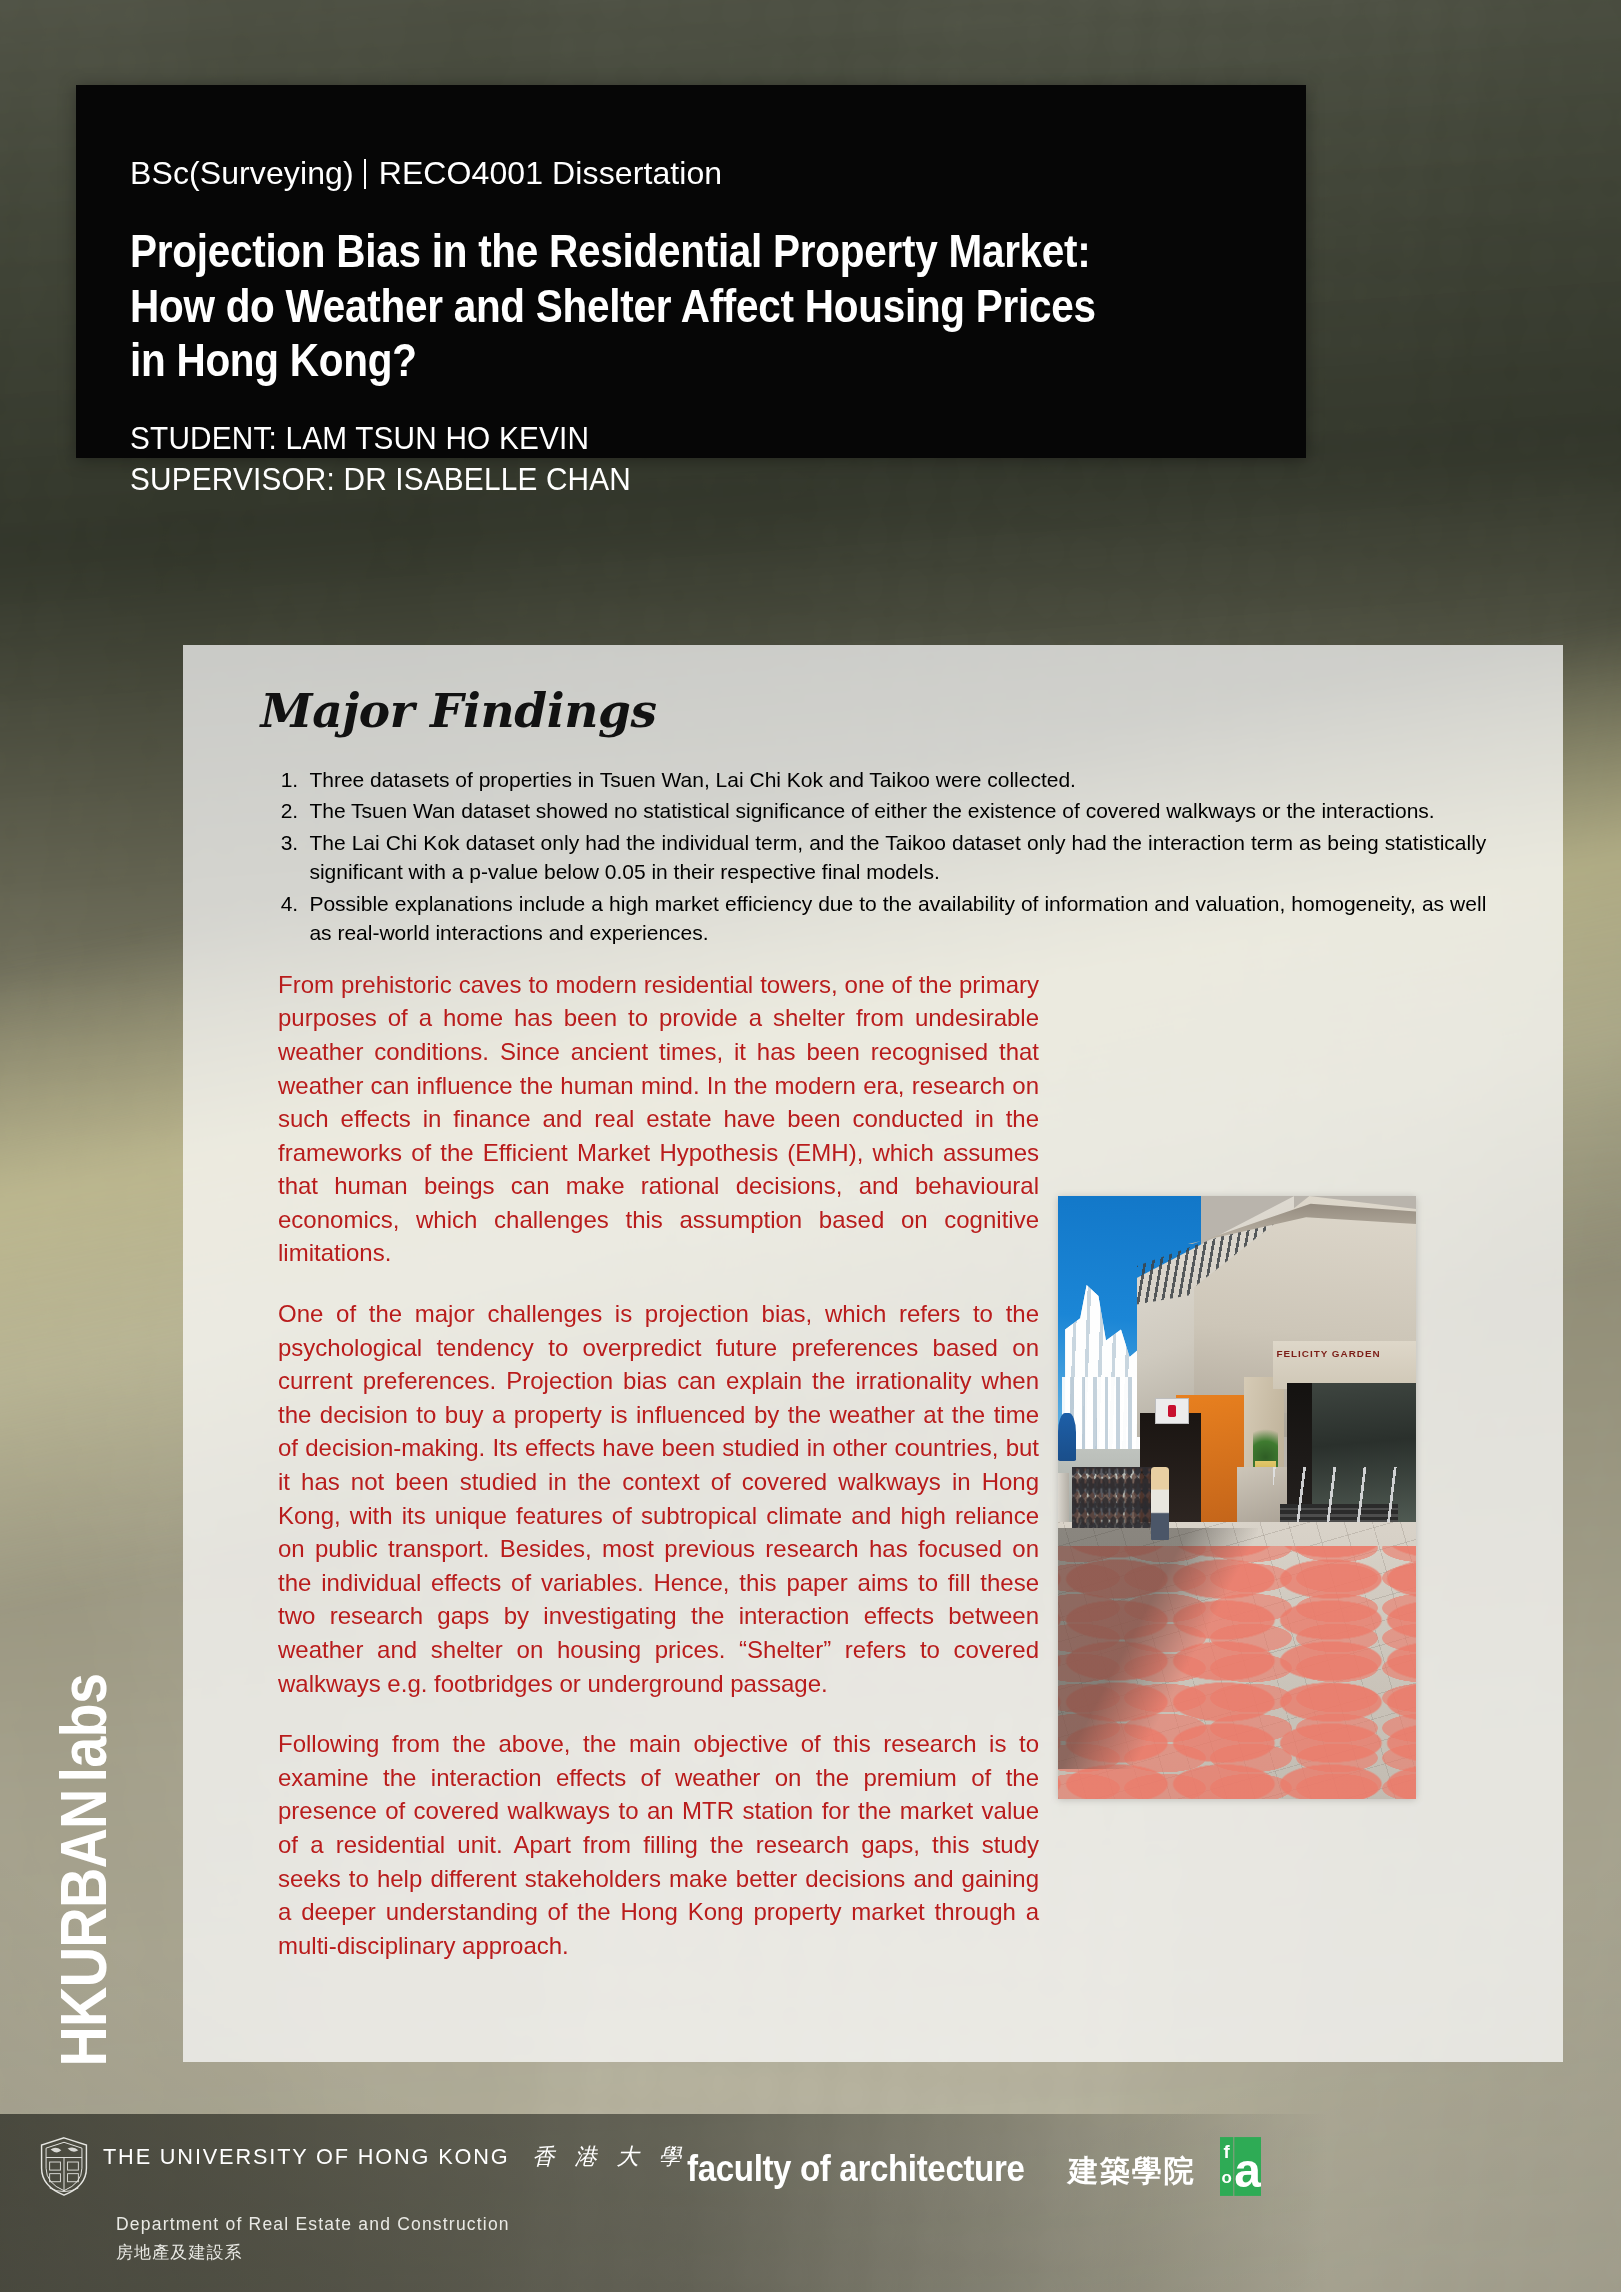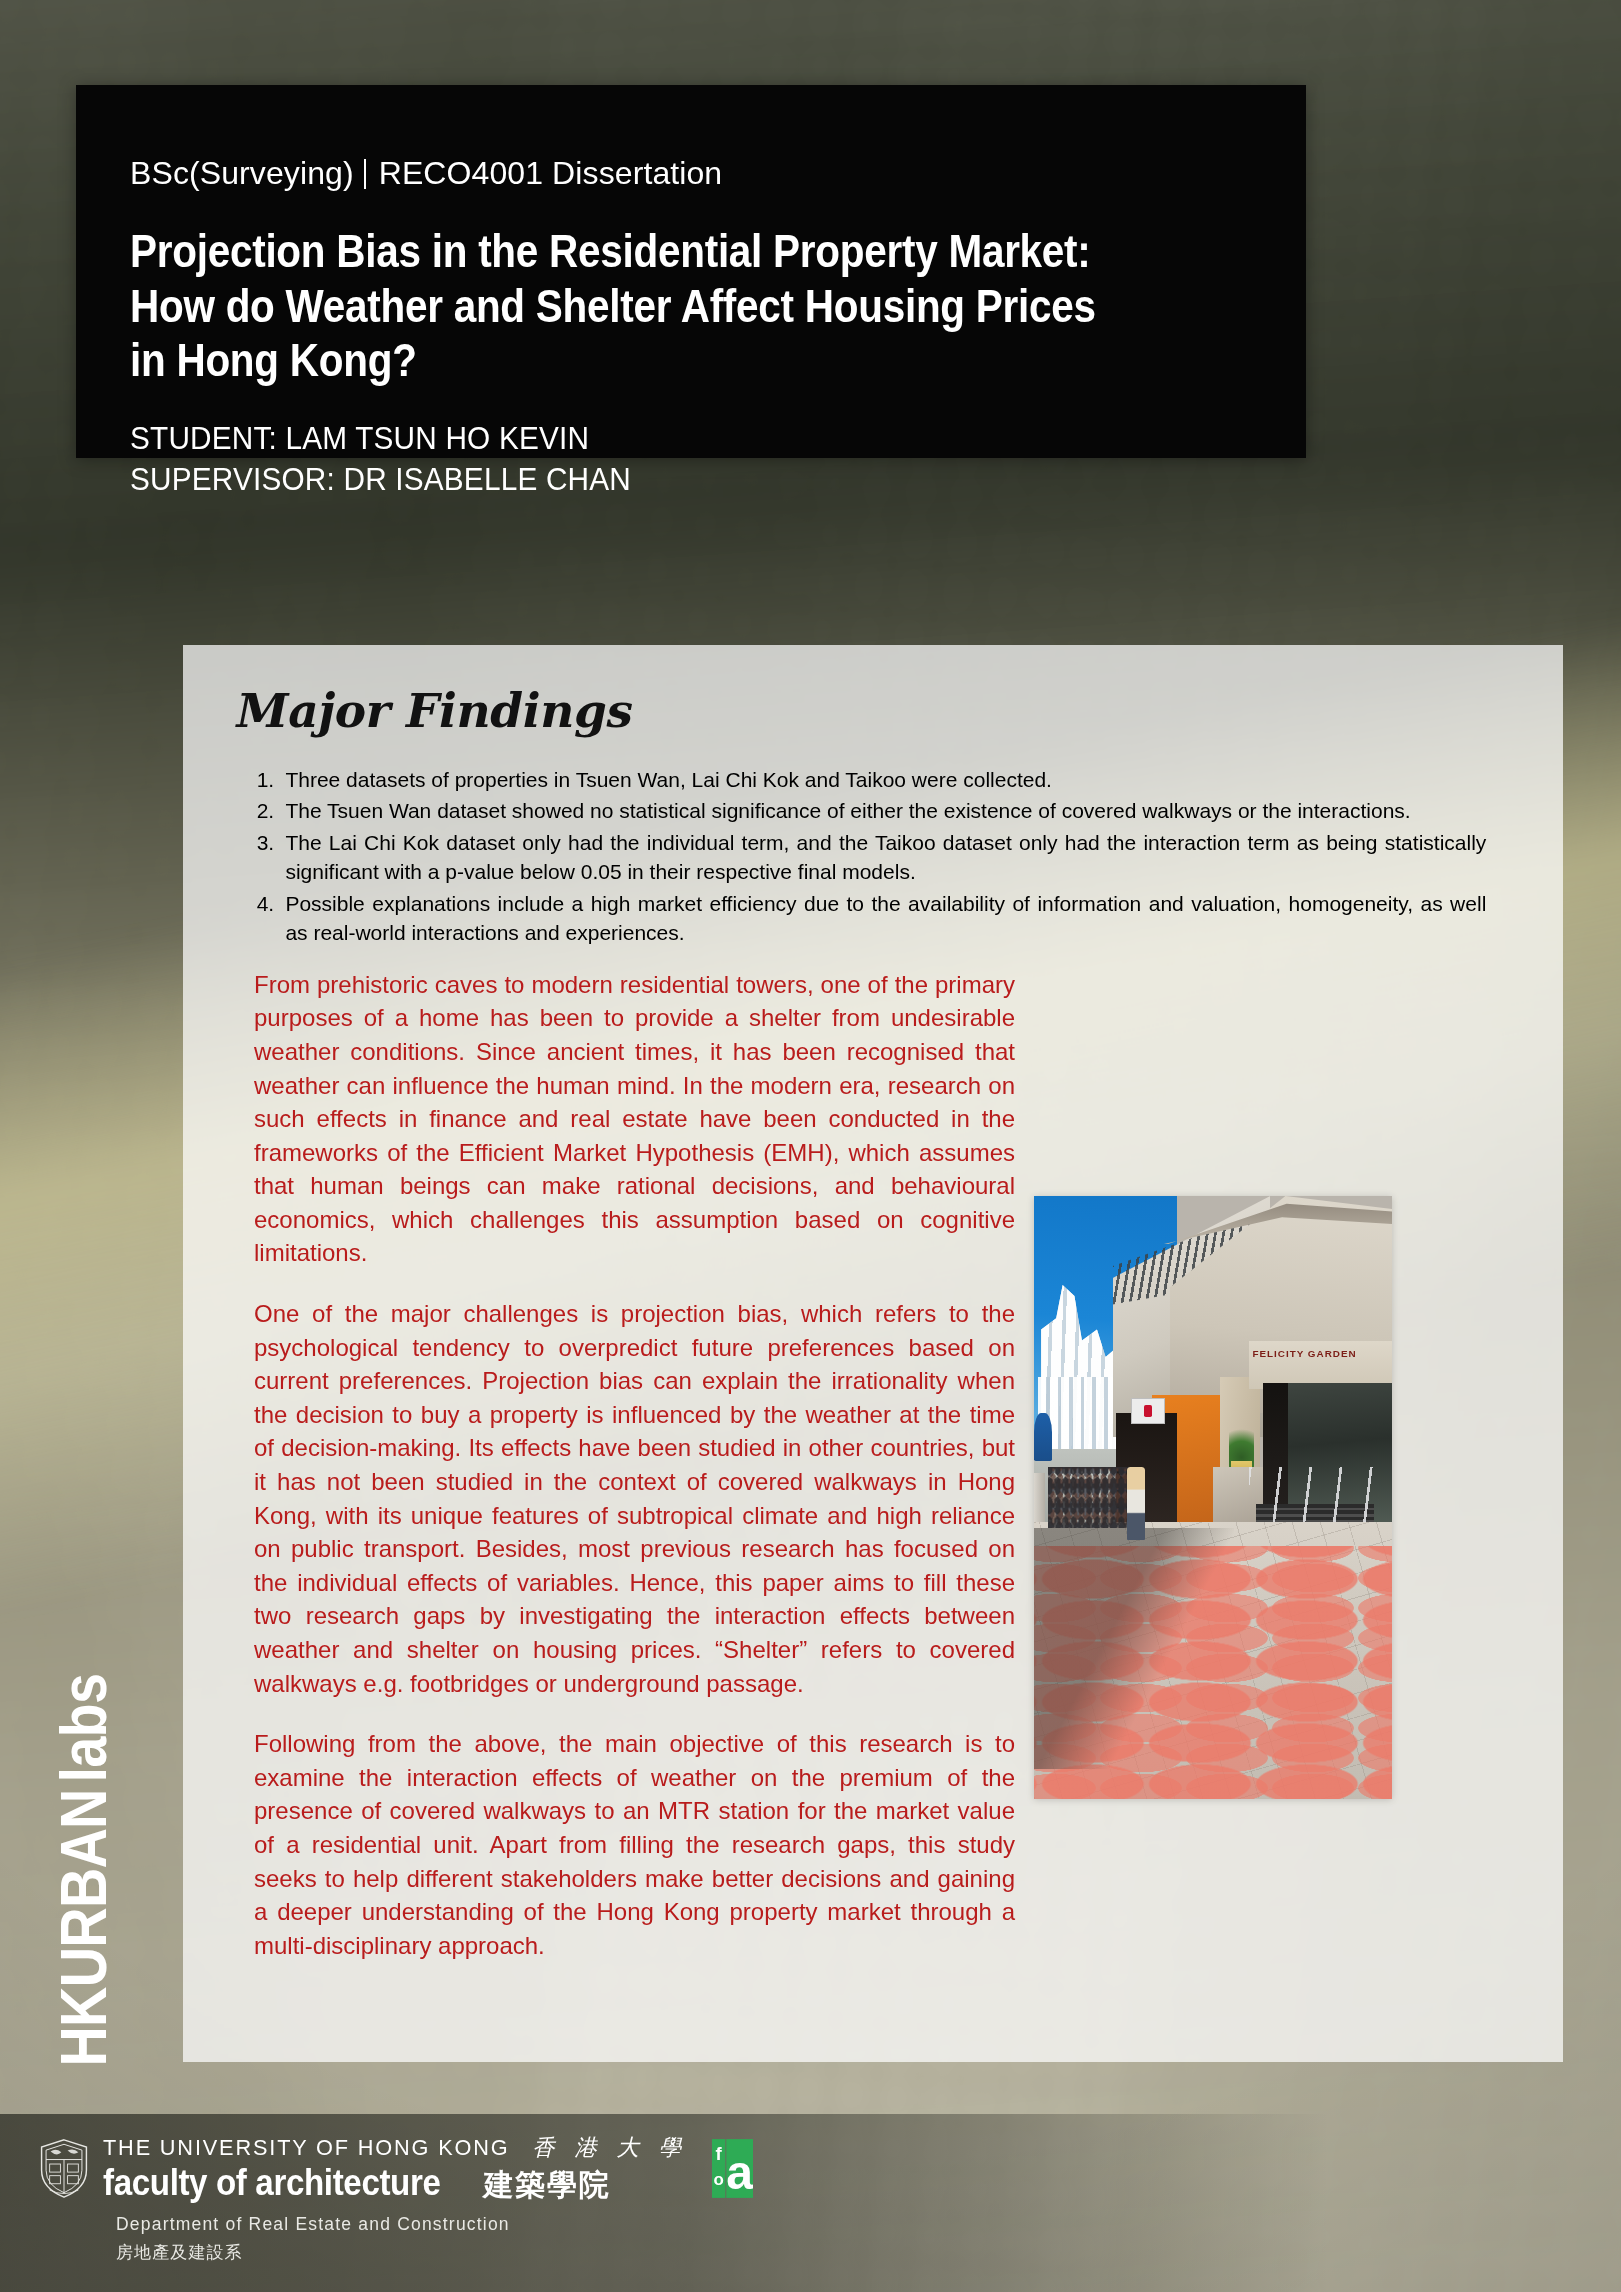--- a/index.html
+++ b/index.html
@@ -111,21 +111,21 @@
     color:#fff;font-size:31px;font-weight:400;line-height:1.32;letter-spacing:0.2px;
     transform:scaleX(.96);transform-origin:left center;
   }
 
   
   #content-panel{
     position:absolute;left:183px;top:645px;width:1380px;height:1417px;
     background:rgba(255,255,255,.72);
     backdrop-filter:blur(1.8px);
   }
-  .panel-inner{padding:38px 57px 0 41px;position:relative;height:100%;}
+  .panel-inner{padding:38px 57px 0 41px;position:relative;height:100%;margin-left:24px;}
 
   .section-head{
     font-family:"DejaVu Serif","Liberation Serif", serif;
     font-weight:bold;font-style:italic;
     font-size:47px;color:#121212;letter-spacing:-0.4px;
     margin:0 0 0 12.5px;
   }
 
   #findings-list{
     margin:27px 0 0 0;padding:0 19.7px 0 56px;
@@ -256,21 +256,21 @@
     transform:scaleX(.86);transform-origin:left bottom;
     line-height:1;margin-left:-47px;
   }
 
   
   #footer{position:absolute;left:0;bottom:0;width:100%;height:179px;}
   #footer-shade{position:absolute;inset:0;
     background:linear-gradient(90deg, rgba(18,20,14,.62) 0%, rgba(18,20,14,.50) 42%, rgba(20,22,16,.30) 62%, rgba(0,0,0,0) 82%);}
   #hku-logo-row{position:absolute;left:38px;top:21.5px;display:flex;align-items:center;gap:12.5px;}
   #crest{width:52px;height:61px;flex:0 0 auto;}
-  .hku-text{display:flex;flex-direction:column;line-height:1;}
+  .hku-text{display:flex;flex-direction:row;line-height:1;}
   .hku-line1{display:flex;align-items:baseline;gap:10.7px;}
   #hku-en1{color:#fff;font-size:22.4px;font-weight:400;letter-spacing:1.9px;
     font-family:"Liberation Sans Narrow","Liberation Sans", sans-serif;transform:scaleX(.97);transform-origin:left;}
   #hku-zh1{color:#fff;font-size:22.4px;letter-spacing:6.3px;font-family:"DejaVu Sans", sans-serif;font-style:italic;}
   .hku-line2{display:flex;align-items:baseline;gap:14px;margin-top:6.3px;}
   #hku-en2{color:#fff;font-size:36px;font-weight:bold;letter-spacing:-0.4px;
     font-family:"Liberation Sans Narrow","Liberation Sans", sans-serif;transform:scaleX(.92);transform-origin:left;}
   #hku-zh2{color:#fff;font-size:30px;font-weight:bold;letter-spacing:1.8px;font-family:"DejaVu Sans", sans-serif;}
   #fa-badge{
     width:41px;height:59px;margin-left:12.5px;flex:0 0 auto;position:relative;

